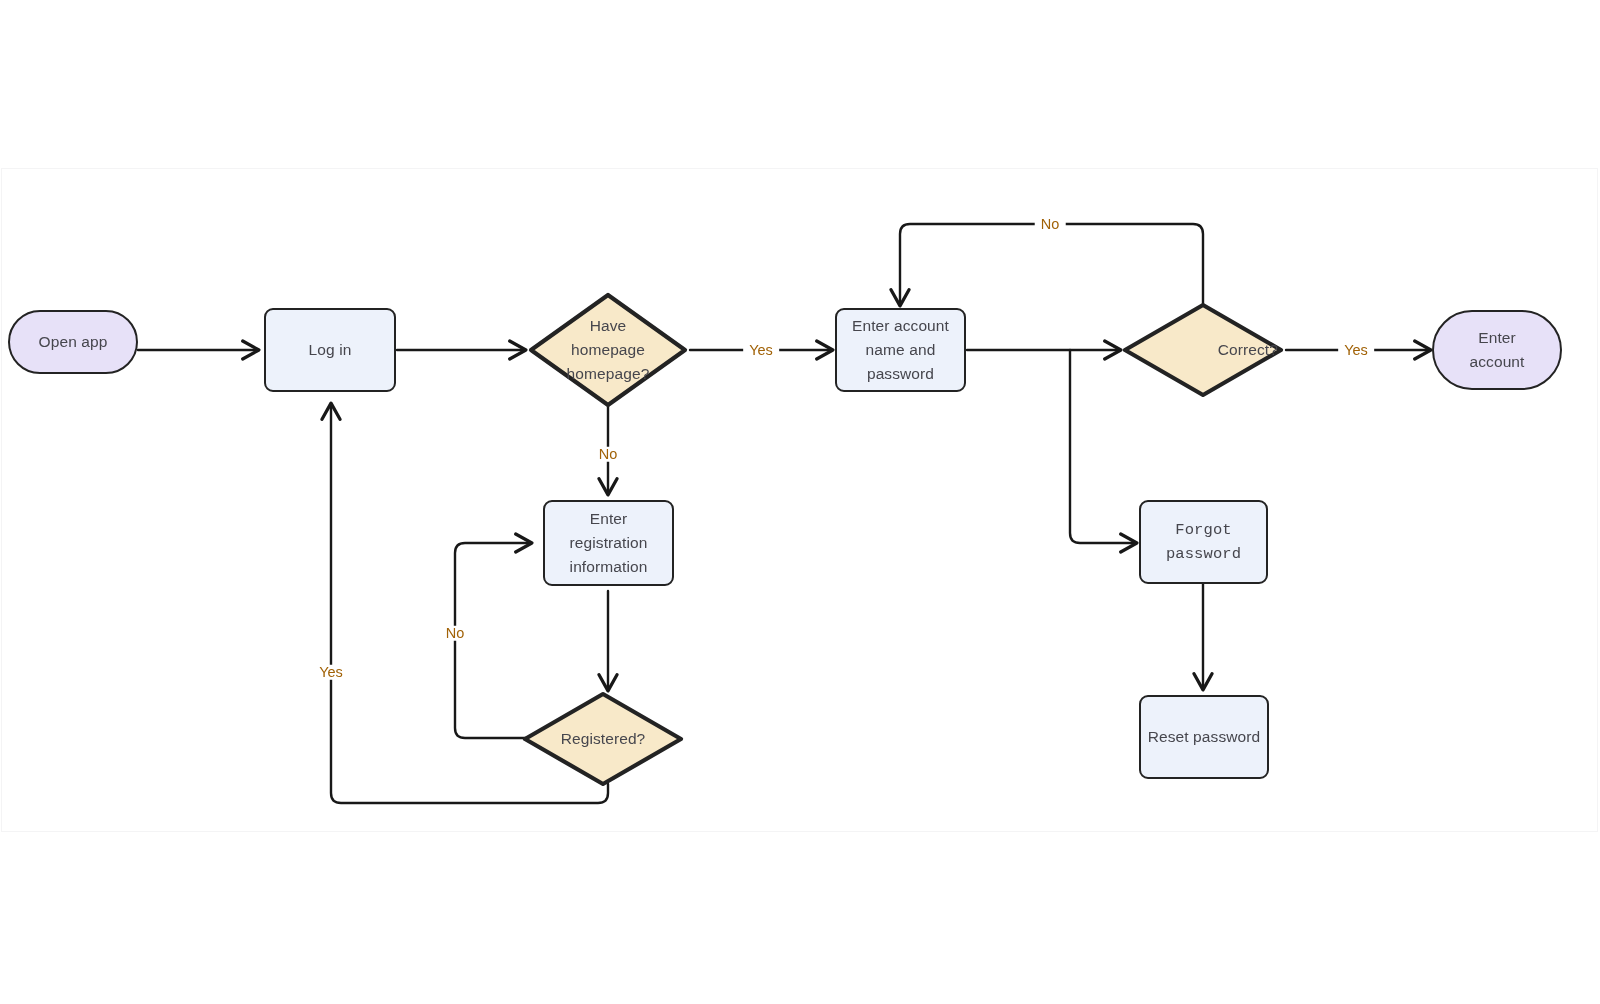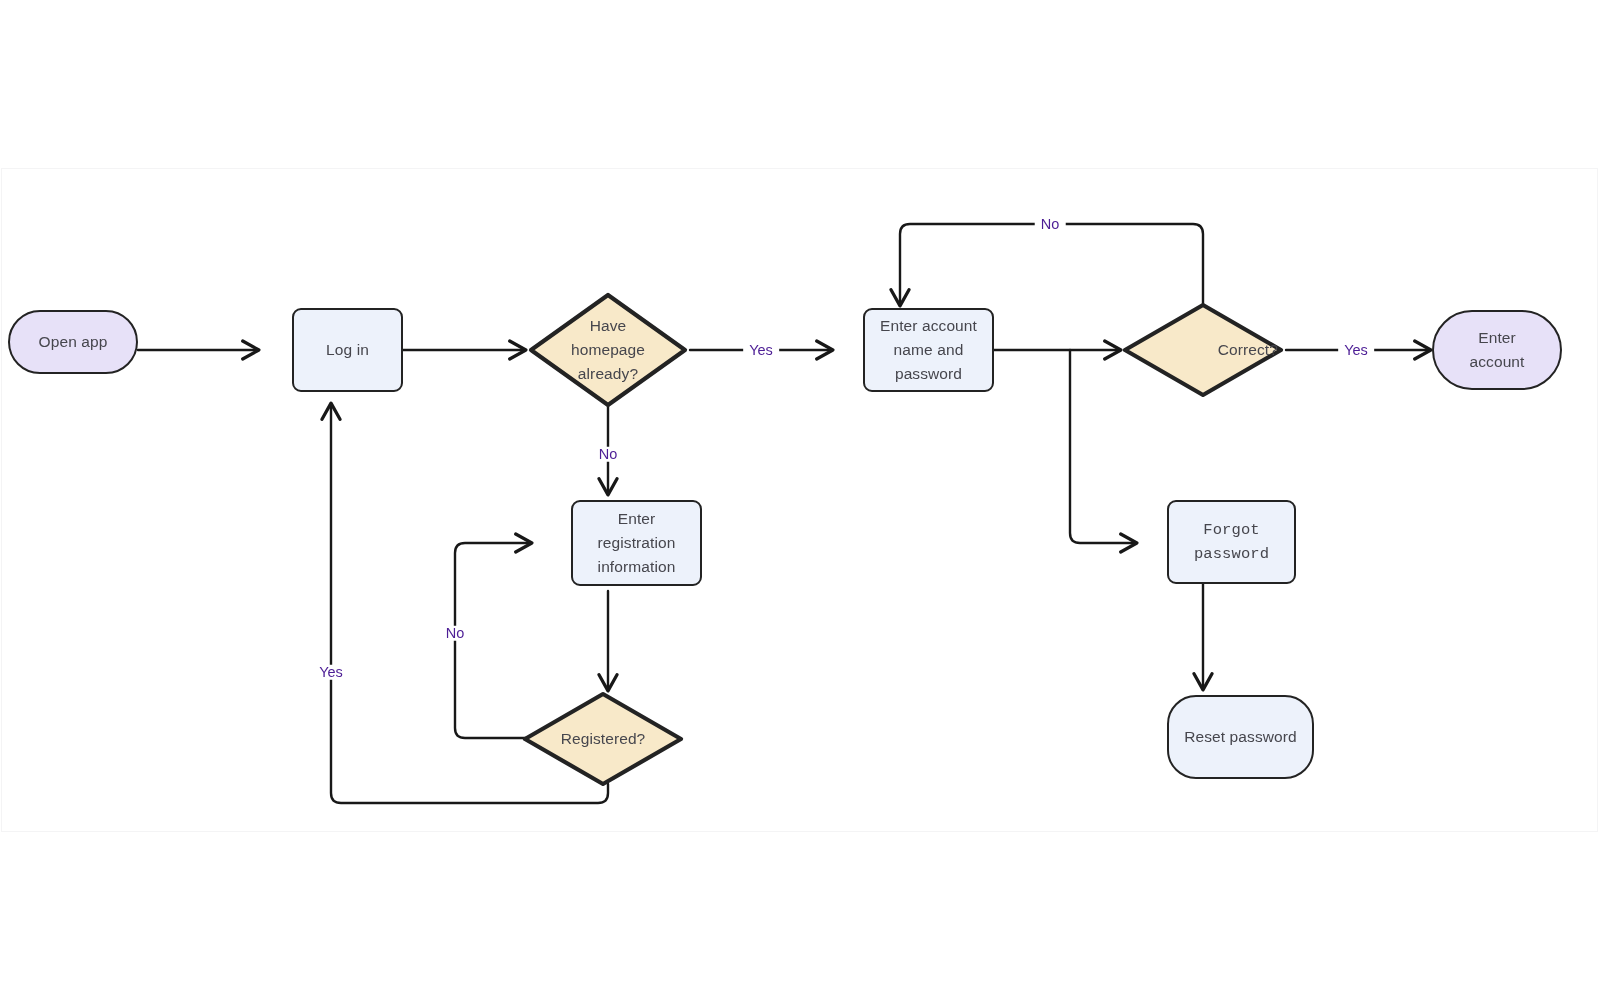--- a/index.html
+++ b/index.html
@@ -43,21 +43,20 @@
     text-align: center;
     color: #46464d;
     font-size: 15.5px;
     line-height: 1.55;
     letter-spacing: .1px;
   }
   .node.process {
     background: #edf2fb;
     border: 2px solid #232323;
     border-radius: 9px;
-    margin-left: 28px;
   }
   .node.terminal {
     background: #e7e1f8;
     border: 2px solid #232323;
     border-radius: 200px;
   }
   .node.decision {
     background: transparent;
     border: none;
   }
@@ -67,21 +66,21 @@
     width: 100%;
     height: 100%;
   }
   .node.decision .dlabel {
     position: relative;
     z-index: 2;
     padding: 0 6px;
   }
   .edge-label {
     position: absolute;
-    color: #4c1d95;
+    color: #a16207;
     font-size: 14.5px;
     background: #ffffff;
     padding: 0 6px;
     white-space: nowrap;
     transform: translate(-50%, -50%);
     line-height: 1;
   }
 </style>
 </head>
 <body>
@@ -145,32 +144,32 @@
   <div class="edge-label" style="left:1050px; top:224px;">No</div>
 
   <div class="edge-label" style="left:455px; top:633px;">No</div>
 
   <div class="edge-label" style="left:331px; top:672px;">Yes</div>
 
   <div class="node terminal" style="left:8px; top:310px; width:130px; height:64px;">
     <span>Open app</span>
   </div>
 
-  <div class="node process" style="left:264px; top:308px; width:111px; height:84px;">
+  <div class="node process" style="left:264px; top:308px; width:132px; height:84px;">
     <span>Log in</span>
   </div>
 
   <div class="node decision" style="left:528px; top:292px; width:160px; height:116px;align-items:center;">
     <svg class="dshape" viewBox="0 0 160 116" xmlns="http://www.w3.org/2000/svg">
       <polygon points="80,3 157,58 80,113 3,58" fill="#f8e9c9" stroke="#232323" stroke-width="4.2" stroke-linejoin="round"></polygon>
     </svg>
     <div class="dlabel">
       <div>Have</div>
       <div>homepage</div>
-      <div>already?</div>
+      <div>homepage?</div>
     </div>
   </div>
 
   <div class="node process" style="left:835px; top:308px; width:131px; height:84px;">
     <div>
       <div>Enter account</div>
       <div>name and</div>
       <div>password</div>
     </div>
   </div>
@@ -204,17 +203,17 @@
     <div class="dlabel">Registered?</div>
   </div>
 
   <div class="node process" style="left:1139px; top:500px; width:129px; height:84px;font-family:Liberation Mono, monospace;">
     <div>
       <div>Forgot</div>
       <div>password</div>
     </div>
   </div>
 
-  <div class="node process" style="left:1139px; top:695px; width:147px; height:84px;border-radius:29px;">
+  <div class="node process" style="left:1139px; top:695px; width:130px; height:84px;">
     <span>Reset password</span>
   </div>
 
 </div>
 
 </body></html>

